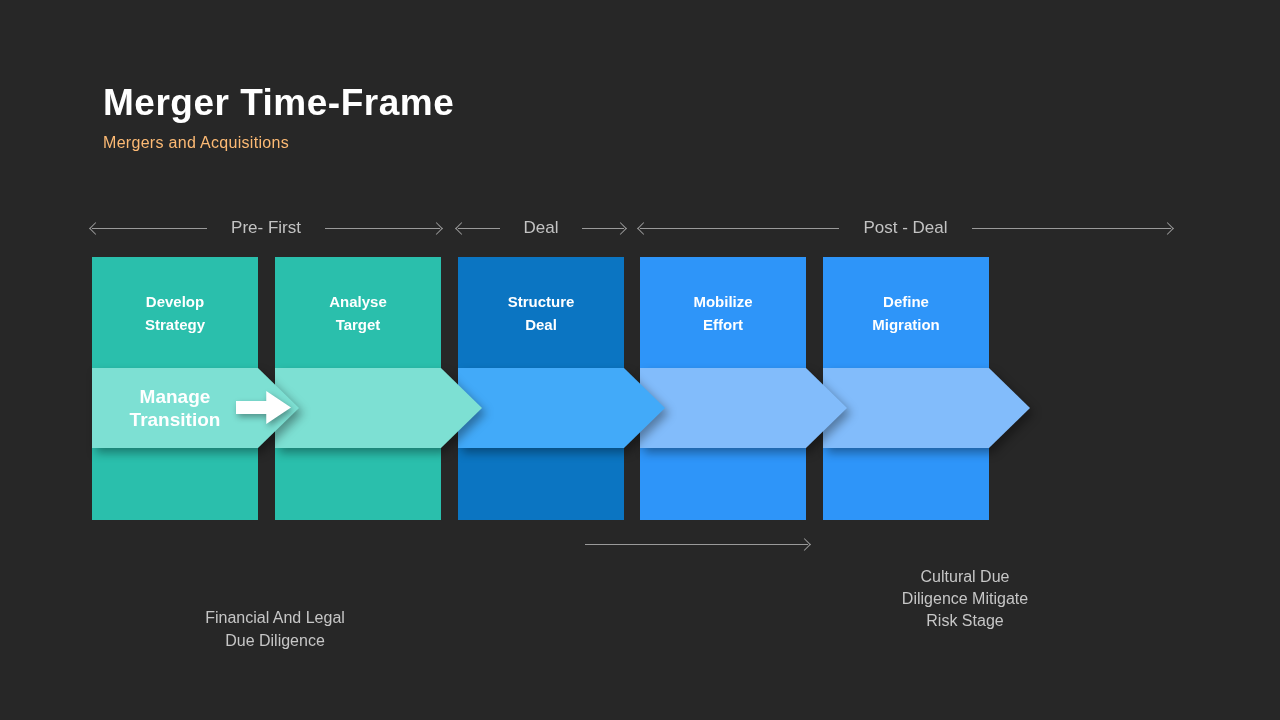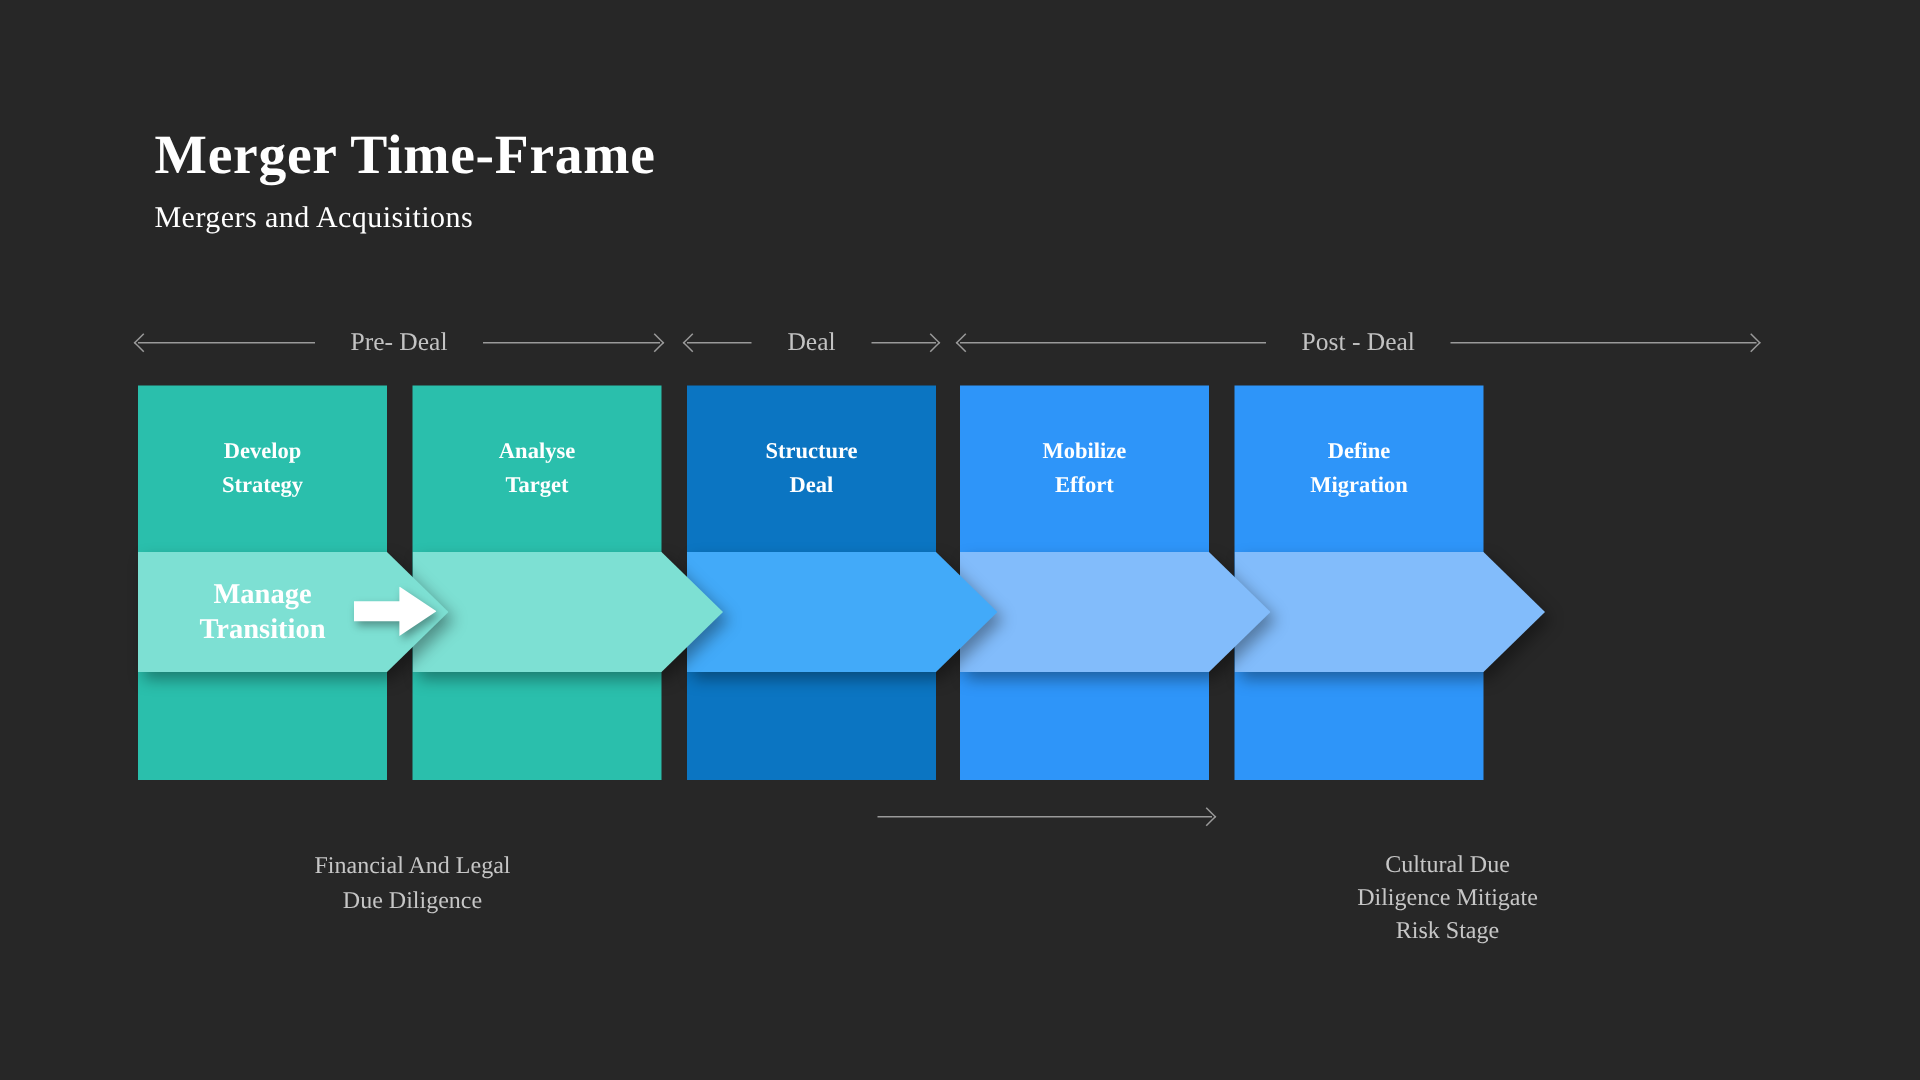--- a/index.html
+++ b/index.html
@@ -1,29 +1,29 @@
 <!DOCTYPE html>
 <html><head>
 <meta charset="utf-8">
 <style>
   * { margin:0; padding:0; box-sizing:border-box; }
   body { background:#111; }
   .slide {
     position:relative; width:1280px; height:720px; overflow:hidden;
     background:#272727;
-    font-family:Liberation Serif, serif;
+    font-family:Liberation Sans, sans-serif;
   }
   
   .title {
     position:absolute; left:103px; top:82px;
     font-size:37px; font-weight:bold; color:#ffffff; letter-spacing:0.5px;
   }
   .subtitle {
     position:absolute; left:103px; top:134px;
-    font-size:20px; color:#ffffff; letter-spacing:0.3px;
+    font-size:16px; color:#fdba74; letter-spacing:0.3px;
   }
   
   .phase {
     position:absolute; top:214px; height:28px;
     display:flex; align-items:center;
   }
   .plabel {
     margin:0 24px; color:#c3c3c3; font-size:17px; white-space:nowrap;
   }
   .pline { flex:1; height:0; border-top:1px solid #9a9a9a; position:relative; }
@@ -92,21 +92,21 @@
 </head>
 <body>
 
 <div class="slide">
 
   <div class="title">Merger Time-Frame</div>
   <div class="subtitle">Mergers and Acquisitions</div>
 
   <div class="phase" id="phase-pre-deal" style="left:92px; width:348px;">
     <span class="pline pl"></span>
-    <span class="plabel">Pre- Deal</span>
+    <span class="plabel">Pre- First</span>
     <span class="pline pr"></span>
   </div>
   <div class="phase" id="phase-deal" style="left:458px; width:166px;">
     <span class="pline pl"></span>
     <span class="plabel">Deal</span>
     <span class="pline pr"></span>
   </div>
   <div class="phase" id="phase-post-deal" style="left:640px; width:531px;">
     <span class="pline pl"></span>
     <span class="plabel">Post - Deal</span>
@@ -157,20 +157,20 @@
   <div class="stage" id="stage-4" style="left:823px;">
     <div class="block" style="background: rgb(46, 149, 249);"></div>
     <div class="chev-wrap">
         <div class="chev" style="background: rgb(130, 188, 251);"></div>
       </div>
     <div class="stage-label">Define
 Migration</div>
   </div>
 
 
-  <div class="annotation" id="ann-financial" style="left:125px;">Financial And Legal
+  <div class="annotation" id="ann-financial" style="left:125px;margin-top:40px;">Financial And Legal
 Due Diligence</div>
   <div class="bottom-arrow"></div>
   <div class="annotation" id="ann-cultural" style="left:815px;">Cultural Due
 Diligence Mitigate
 Risk Stage</div>
 
 </div>
 
 </body></html>

